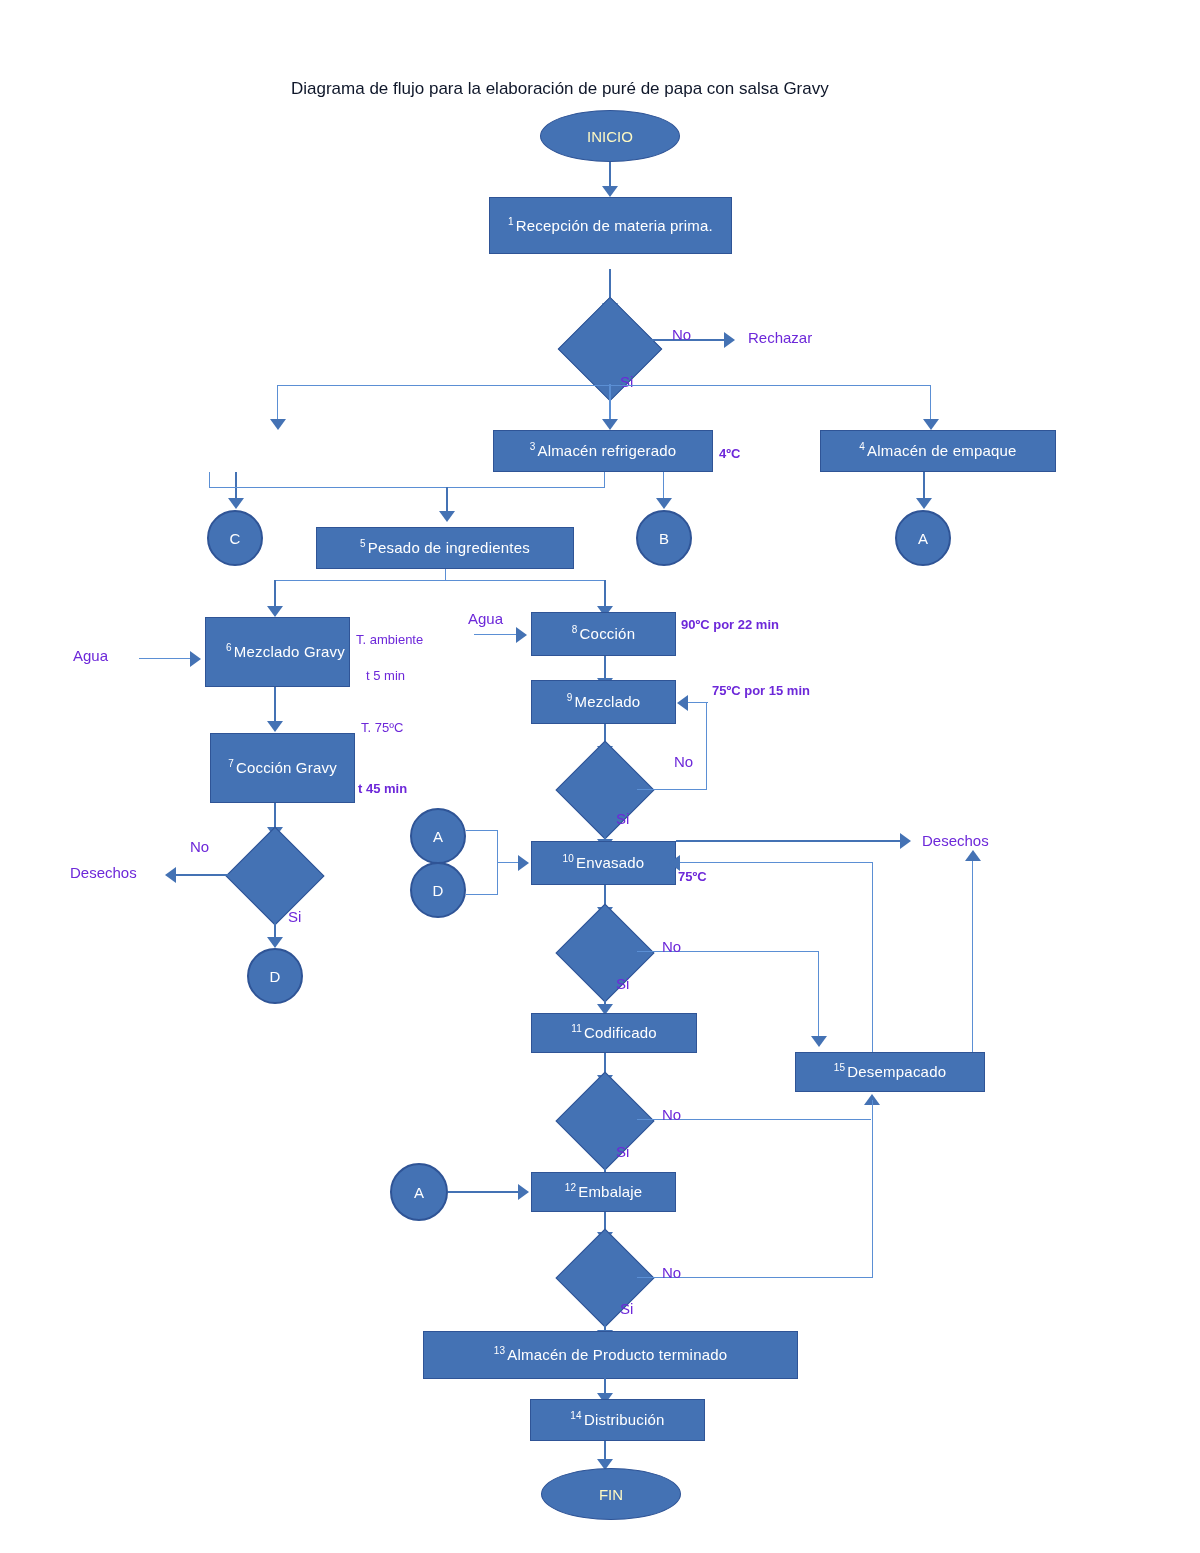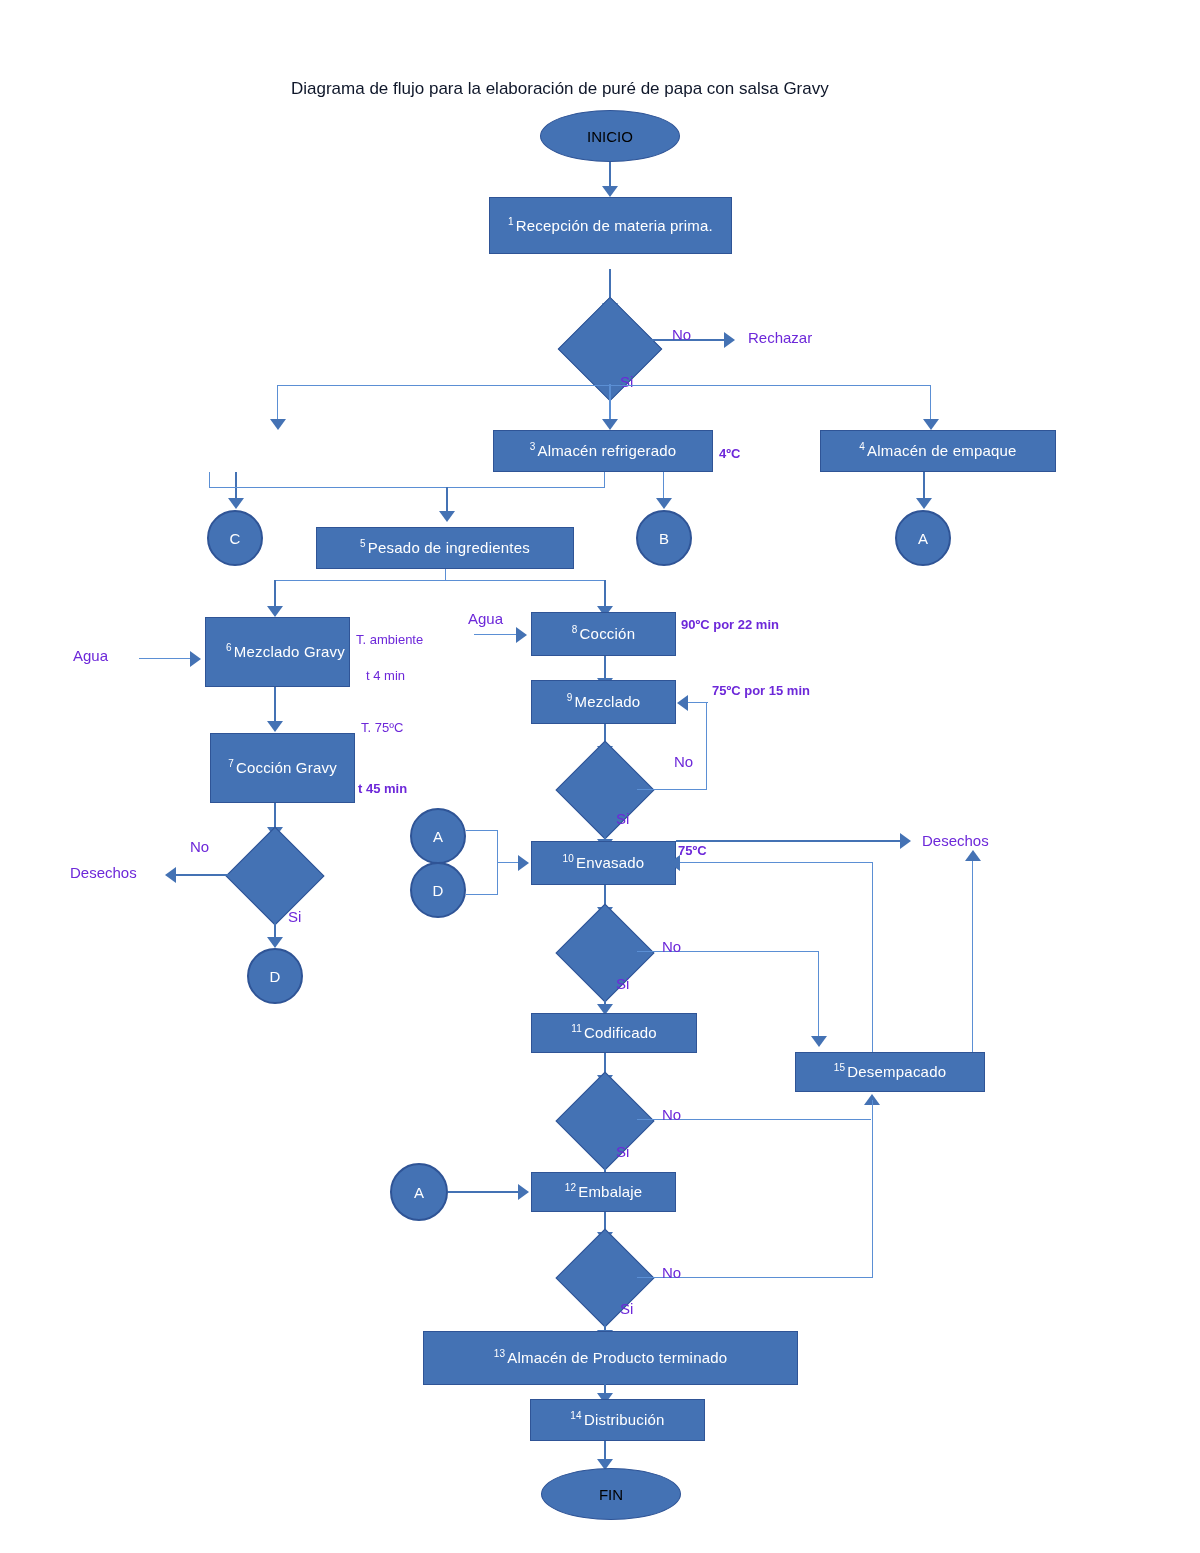--- a/index.html
+++ b/index.html
@@ -25,21 +25,21 @@
     font-size:15px;
     line-height:1.25;
     letter-spacing:.2px;
     padding:2px 4px;
   }
   .node sup{font-size:10px;vertical-align:super;margin-right:2px;}
   .term{
     position:absolute;box-sizing:border-box;
     background:#4472B4;border:1px solid #2F5496;
     border-radius:50%/50%;
-    color:#000000;display:flex;align-items:center;justify-content:center;
+    color:#fef9c3;display:flex;align-items:center;justify-content:center;
     font-size:15px;
   }
   .conn{
     position:absolute;box-sizing:border-box;
     background:#4472B4;border:2px solid #2F5496;
     border-radius:50%;
     color:#fff;display:flex;align-items:center;justify-content:center;
     font-size:15px;
   }
   .diamond{
@@ -148,21 +148,21 @@
   <div class="ln lnh thin" style="left:275px;top:580px;width:331px;height:1px;"></div>
   <div class="ln lnv" style="left:274px;top:580px;height:32px;"></div>
   <div class="arw arw-d" style="left:267px;top:606px;"></div>
   <div class="ln lnv" style="left:604px;top:580px;height:32px;"></div>
   <div class="arw arw-d" style="left:597px;top:606px;"></div>
 
   <div class="node" style="left:205px;top:617px;width:145px;height:70px;padding-left:20px;">
     <div><sup>6</sup><span>Mezclado Gravy</span></div>
   </div>
   <div class="lbl sm" style="left:356px;top:632px;">T. ambiente</div>
-  <div class="lbl sm" style="left:366px;top:668px;">t 4 min</div>
+  <div class="lbl sm" style="left:366px;top:668px;">t 5 min</div>
 
   <div class="lbl" style="left:73px;top:647px;">Agua</div>
   <div class="ln lnh thin" style="left:139px;top:658px;width:56px;height:1px;"></div>
   <div class="arw arw-r" style="left:190px;top:651px;"></div>
 
   <div class="ln lnv" style="left:274px;top:687px;height:40px;"></div>
   <div class="arw arw-d" style="left:267px;top:721px;"></div>
 
   <div class="node" style="left:210px;top:733px;width:145px;height:70px;">
     <div><sup>7</sup><span>Cocción Gravy</span></div>
@@ -221,21 +221,21 @@
   <div class="conn" style="left:410px;top:862px;width:56px;height:56px;">D</div>
   <div class="ln lnh thin" style="left:466px;top:830px;width:32px;height:1px;"></div>
   <div class="ln lnh thin" style="left:466px;top:894px;width:32px;height:1px;"></div>
   <div class="ln lnv thin" style="left:497px;top:830px;height:65px;width:1px;"></div>
   <div class="ln lnh thin" style="left:497px;top:862px;width:24px;height:1px;"></div>
   <div class="arw arw-r" style="left:518px;top:855px;"></div>
 
   <div class="node" style="left:531px;top:841px;width:145px;height:44px;">
     <div><sup>10</sup><span>Envasado</span></div>
   </div>
-  <div class="lbl sm" style="left:678px;top:843px;font-weight:bold;">75ºC</div>
+  <div class="lbl sm" style="left:678px;top:869px;font-weight:bold;">75ºC</div>
 
   <div class="ln lnh" style="left:676px;top:840px;width:229px;"></div>
   <div class="arw arw-r" style="left:900px;top:833px;"></div>
   <div class="lbl" style="left:922px;top:832px;">Desechos</div>
 
   <div class="ln lnv thin" style="left:972px;top:855px;height:198px;width:1px;"></div>
   <div class="arw arw-u" style="left:965px;top:850px;"></div>
 
   <div class="ln lnh thin" style="left:680px;top:862px;width:193px;height:1px;"></div>
   <div class="ln lnv thin" style="left:872px;top:862px;height:190px;width:1px;"></div>
@@ -290,21 +290,21 @@
   <div class="diamond" style="left:570px;top:1243px;width:68px;height:68px;"></div>
 
   <div class="ln lnh thin" style="left:637px;top:1277px;width:236px;height:1px;"></div>
   <div class="ln lnv thin" style="left:872px;top:1100px;height:178px;width:1px;"></div>
   <div class="lbl yn" style="left:662px;top:1264px;">No</div>
 
   <div class="ln lnv" style="left:604px;top:1311px;height:26px;"></div>
   <div class="arw arw-d" style="left:597px;top:1330px;"></div>
   <div class="lbl yn" style="left:620px;top:1300px;">Si</div>
 
-  <div class="node" style="left:423px;top:1331px;width:375px;height:54px;">
+  <div class="node" style="left:423px;top:1331px;width:375px;height:48px;">
     <div><sup>13</sup><span>Almacén de Producto terminado</span></div>
   </div>
 
   <div class="ln lnv" style="left:604px;top:1373px;height:26px;"></div>
   <div class="arw arw-d" style="left:597px;top:1393px;"></div>
 
   <div class="node" style="left:530px;top:1399px;width:175px;height:42px;">
     <div><sup>14</sup><span>Distribución</span></div>
   </div>
 

